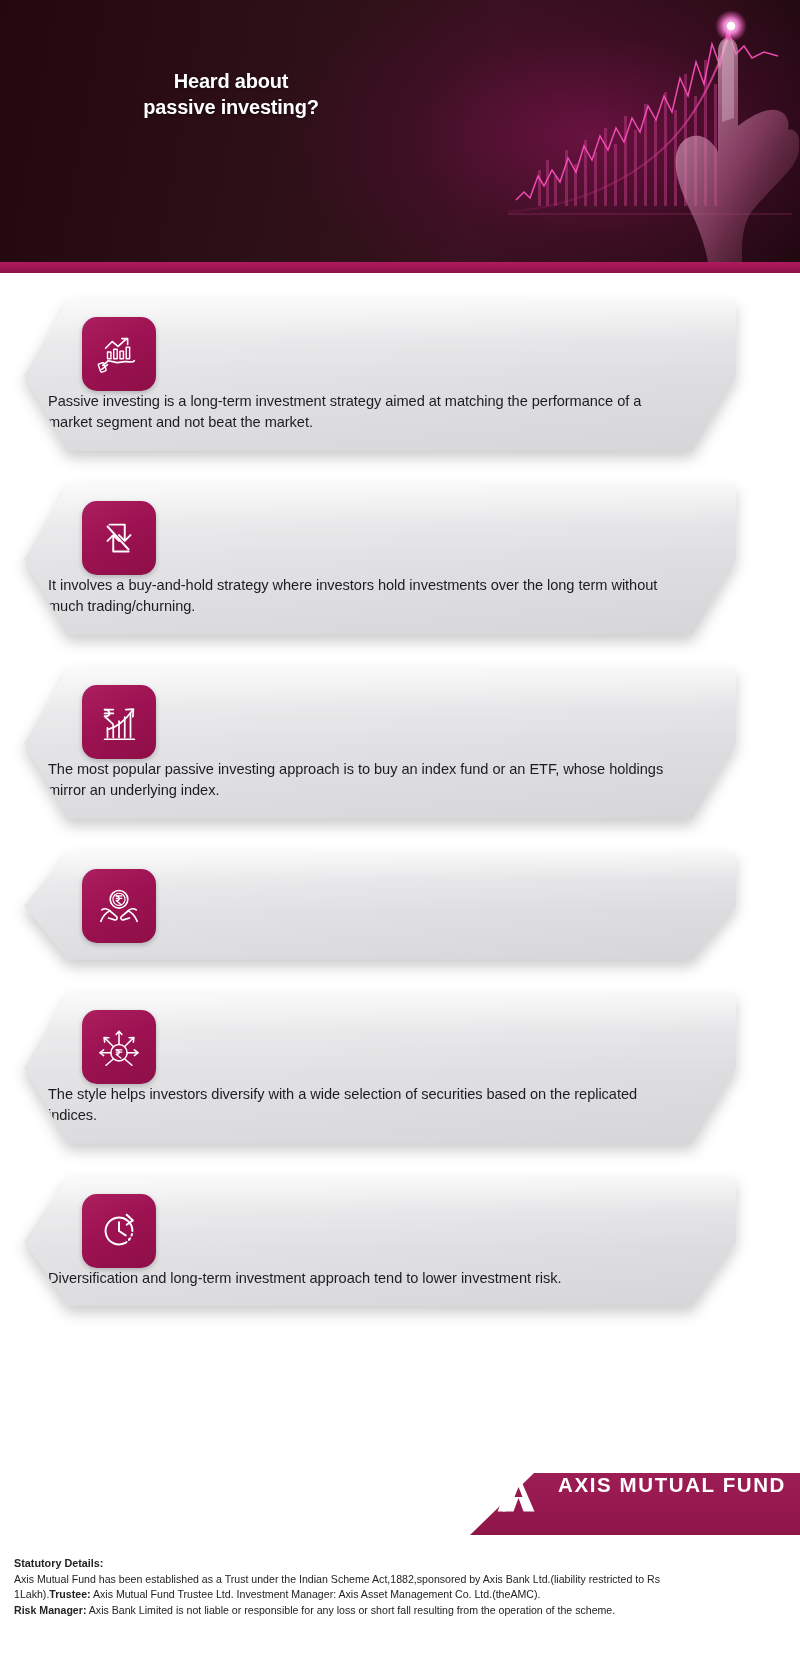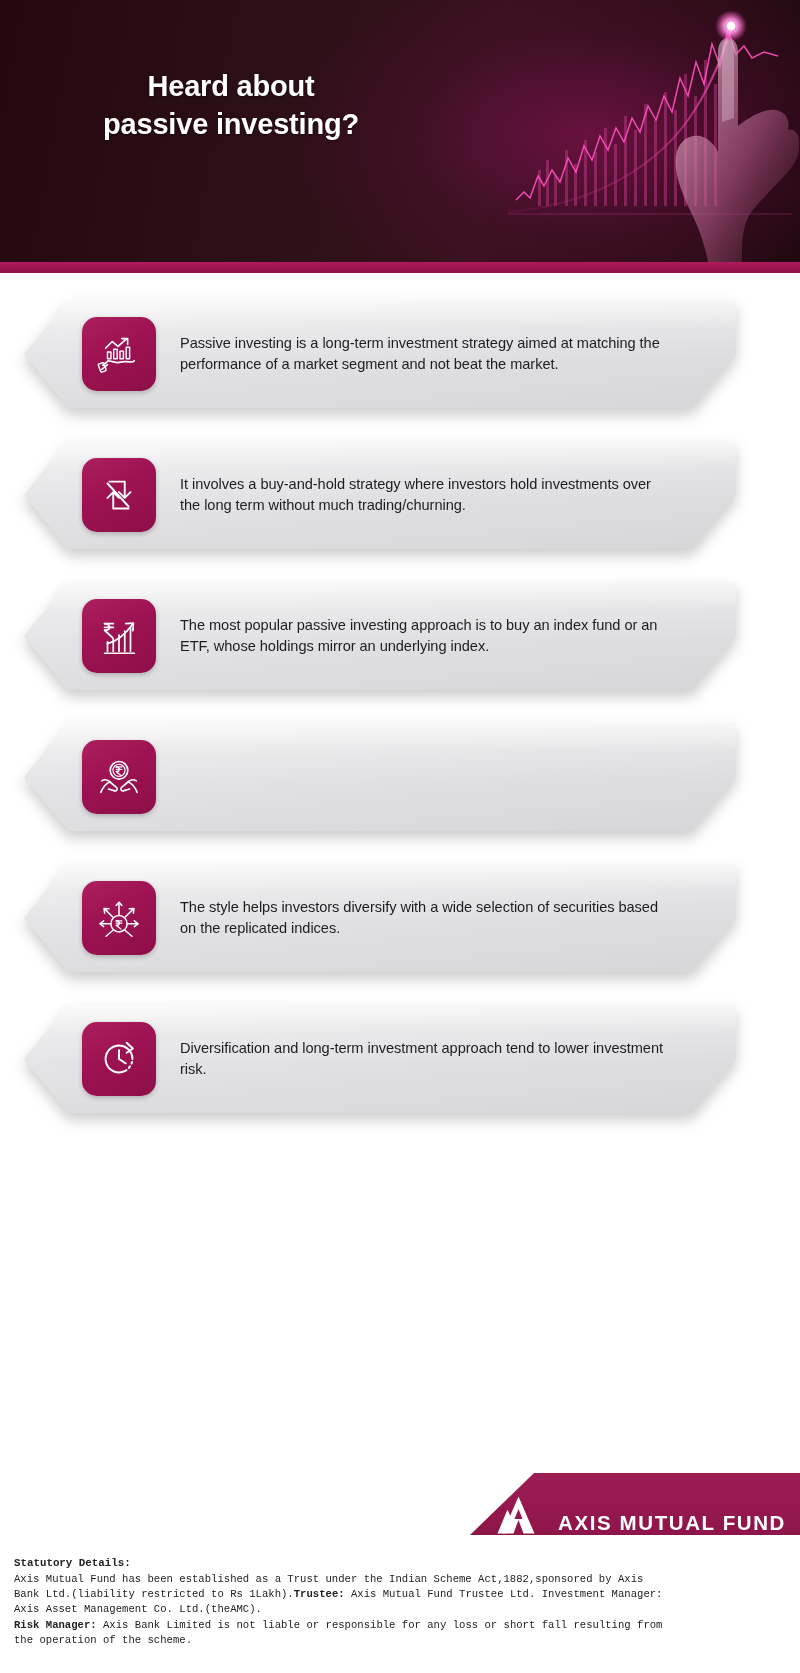--- a/index.html
+++ b/index.html
@@ -13,21 +13,21 @@
   
   .header {
     position:absolute; left:0; top:0; width:800px; height:262px;
     background:
       radial-gradient(ellipse 420px 240px at 74% 52%, rgba(150,20,95,0.55) 0%, rgba(90,12,58,0.30) 42%, rgba(42,14,22,0) 72%),
       linear-gradient(100deg, #25080f 0%, #2e1018 38%, #36121d 60%, #2c0d16 84%, #1f0810 100%);
     overflow:hidden;
   }
   .hdr-title {
     position:absolute; left:66px; top:68px; width:330px;
-    font-size:29px; font-weight:bold; line-height:1.30;
+    font-size:20px; font-weight:bold; line-height:1.30;
     color:#ffffff; letter-spacing:-0.2px;
     text-align:center;
     text-shadow:0 1px 3px rgba(0,0,0,0.45);
   }
   .hdr-title span { display:block; white-space:nowrap; }
   .hdr-art { position:absolute; right:0; top:0; width:380px; height:262px; }
   .hdr-bar {
     position:absolute; left:0; top:262px; width:800px; height:11px;
     background:linear-gradient(180deg,#b01a5e 0%,#9d1550 55%,#8d1248 100%);
   }
@@ -35,23 +35,24 @@
   
   .rows { position:absolute; left:0; top:300px; width:800px; }
   .row {
     position:relative; width:712px; margin:0 0 33px 24px;
     filter:drop-shadow(0 7px 7px rgba(0,0,0,0.20));
   }
   .row-plate {
     position:relative;
     background:linear-gradient(175deg,#eeeef0 0%,#e7e7e9 26%,#dedee1 62%,#d6d6d9 100%);
     clip-path:polygon(44px 0, 712px 0, 712px 50%, 712px 50%, 668px 100%, 44px 100%, 0 50%);
-    display:flex; align-items:center;
+    display:flex; 
     padding:17px 70px 17px 0;
     min-height:106px;
+    flex-direction:column;
   }
   .row-plate::after{
     content:""; position:absolute; inset:0;
     background:linear-gradient(180deg, rgba(255,255,255,0.72) 0%, rgba(255,255,255,0.12) 26%, rgba(255,255,255,0) 55%);
     pointer-events:none;
   }
   .icon-box {
     flex:0 0 auto; width:74px; height:74px; margin-left:58px;
     border-radius:15px;
     background:linear-gradient(152deg,#ad1f5e 0%,#9d1252 45%,#8d0f48 100%);
@@ -70,32 +71,32 @@
   .logo-band {
     position:absolute; left:0; top:1473px; width:800px; height:62px;
   }
   .logo-shape {
     position:absolute; right:0; top:0; width:330px; height:62px;
     background:linear-gradient(180deg,#9d1d55 0%,#8e1549 100%);
     clip-path:polygon(64px 0, 330px 0, 330px 62px, 0 62px);
   }
   .logo-inner {
     position:absolute; right:14px; top:0; height:62px;
-    display:flex; align-items:flex-end; gap:13px;
+    display:flex; align-items:flex-start; gap:13px;
   }
   .logo-mark { width:52px; height:40px; display:block; }
   .logo-text {
     font-size:20.5px; font-weight:bold; color:#ffffff;
     letter-spacing:1.6px; white-space:nowrap;
   }
 
   
   .footer {
     position:absolute; left:0; top:1556px; width:684px; padding:0 14px;
-    font-size:10.6px; line-height:1.42; color:#232323;font-family:Liberation Mono, monospace;
+    font-size:10.6px; line-height:1.42; color:#232323;
   }
   .foot-head { font-weight:bold; font-size:10.8px; }
   .foot-body { margin-top:1px; }
   .foot-body b { font-weight:bold; }
   .foot-risk { margin-top:1px; }
   .foot-risk b { font-weight:bold; }
   .foot-disc {
     margin-top:12px; font-weight:bold; font-size:12.9px;
     color:#111111; letter-spacing:-0.15px;
   }

